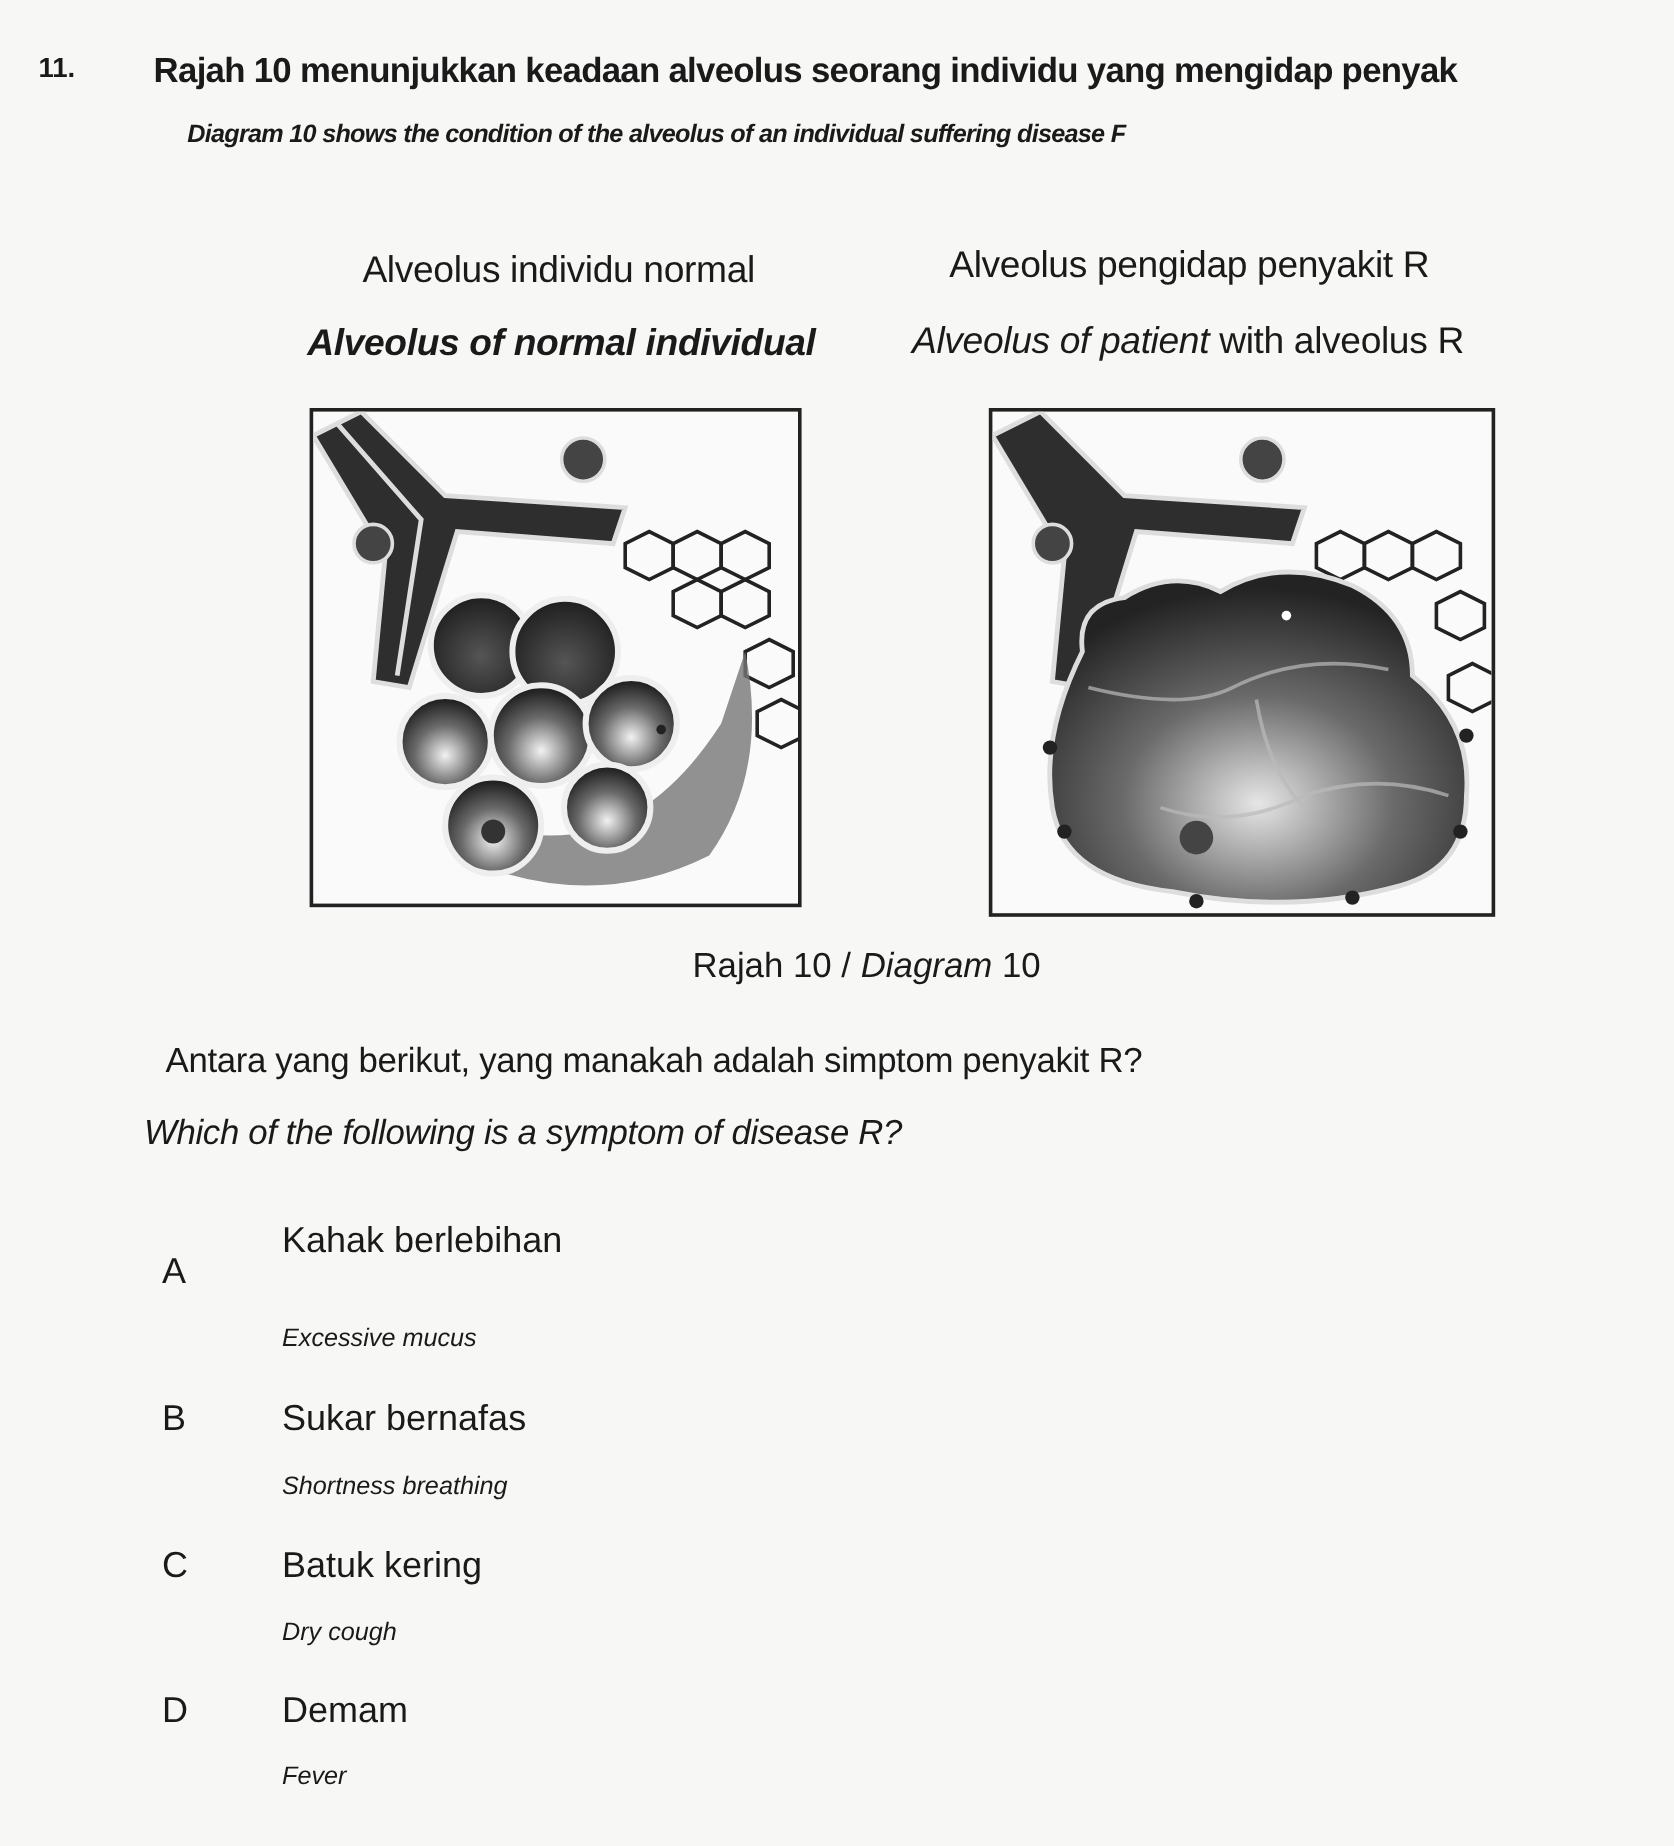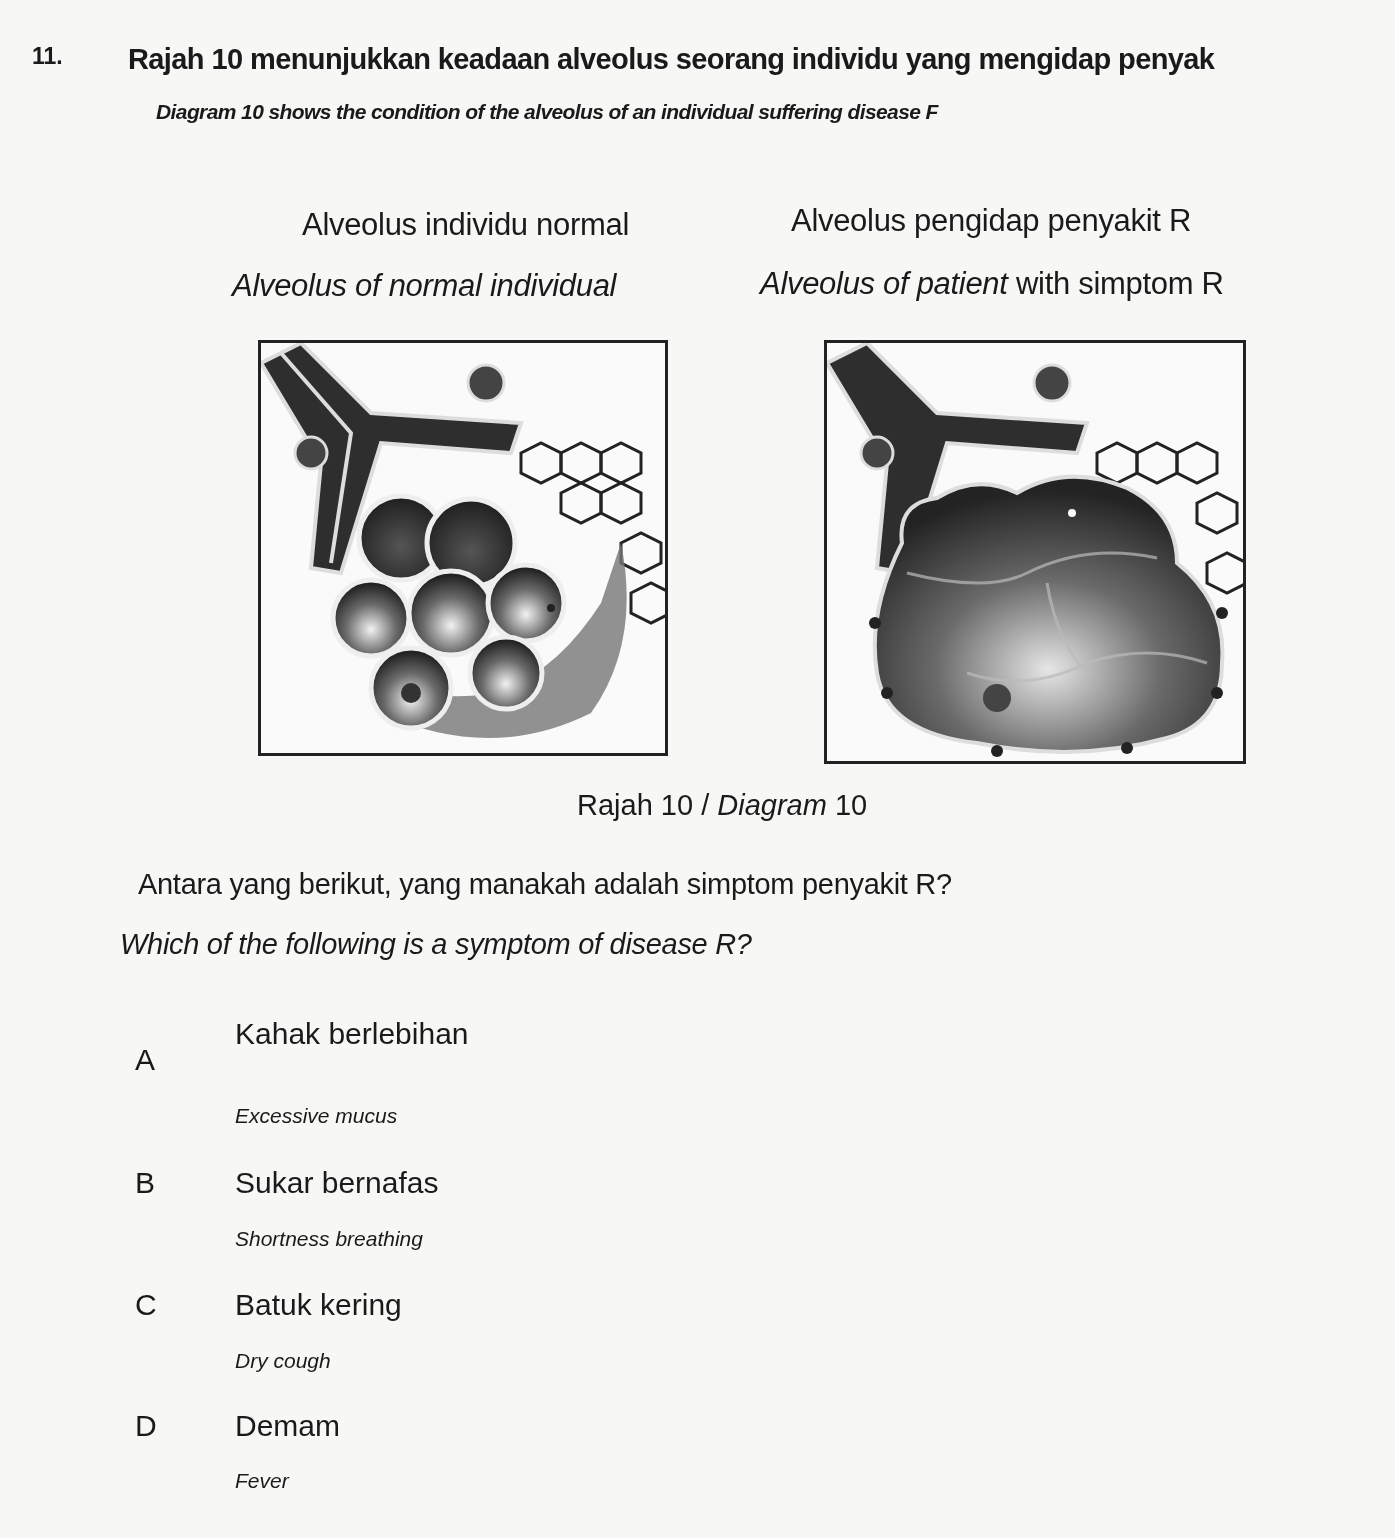--- a/index.html
+++ b/index.html
@@ -9,21 +9,21 @@
     font-family: "Liberation Sans", sans-serif;
     color: #1a1a1a;
     position: relative;
   }
   .abs { position: absolute; white-space: nowrap; }
   .q-num { left: 18px; top: 43px; font-size: 23px; font-weight: bold; margin-left: 14px; }
   .stem-ms { left: 128px; top: 43px; font-size: 29px; font-weight: bold; letter-spacing: -0.6px; }
   .stem-en { left: 128px; top: 100px; font-size: 21px; font-weight: bold; font-style: italic; letter-spacing: -0.6px; margin-left: 28px; }
   .cap { font-size: 31px; letter-spacing: -0.3px; }
   .cap-l1 { left: 274px; top: 207px; margin-left: 28px; }
-  .cap-l2 { left: 232px; top: 268px; font-style: italic; }
+  .cap-l2 { left: 256px; top: 268px; font-style: italic; font-weight: bold; }
   .cap-r1 { left: 791px; top: 203px; }
   .cap-r2 { left: 760px; top: 266px; }
   .cap-r2 .it { font-style: italic; }
   .fig { position: absolute; border: 3px solid #222; background: #fafafa; overflow: hidden; }
   .fig-l { left: 258px; top: 340px; width: 404px; height: 410px; }
   .fig-r { left: 824px; top: 340px; width: 416px; height: 418px; }
   .fig svg { width: 100%; height: 100%; display: block; }
   .diag-cap { left: 577px; top: 789px; font-size: 29px; }
   .diag-cap .it { font-style: italic; }
   .ask-ms { left: 138px; top: 868px; font-size: 29px; letter-spacing: -0.3px; }
@@ -35,21 +35,21 @@
 </head>
 <body>
 
 <div class="abs q-num">11.</div>
 <div class="abs stem-ms">Rajah 10 menunjukkan keadaan alveolus seorang individu yang mengidap penyak</div>
 <div class="abs stem-en">Diagram 10 shows the condition of the alveolus of an individual suffering disease F</div>
 
 <div class="abs cap cap-l1">Alveolus individu normal</div>
 <div class="abs cap cap-l2">Alveolus of normal individual</div>
 <div class="abs cap cap-r1">Alveolus pengidap penyakit R</div>
-<div class="abs cap cap-r2"><span class="it">Alveolus of patient</span><span> with simptom R</span></div>
+<div class="abs cap cap-r2"><span class="it">Alveolus of patient</span><span> with alveolus R</span></div>
 
 <div class="fig fig-l">
   <svg viewBox="0 0 404 410" xmlns="http://www.w3.org/2000/svg">
     <defs>
       <radialGradient id="sacL" cx="50%" cy="65%" r="60%">
         <stop offset="0%" stop-color="#f2f2f2"></stop>
         <stop offset="55%" stop-color="#6a6a6a"></stop>
         <stop offset="100%" stop-color="#222"></stop>
       </radialGradient>
       <radialGradient id="darkL" cx="50%" cy="60%" r="60%">

